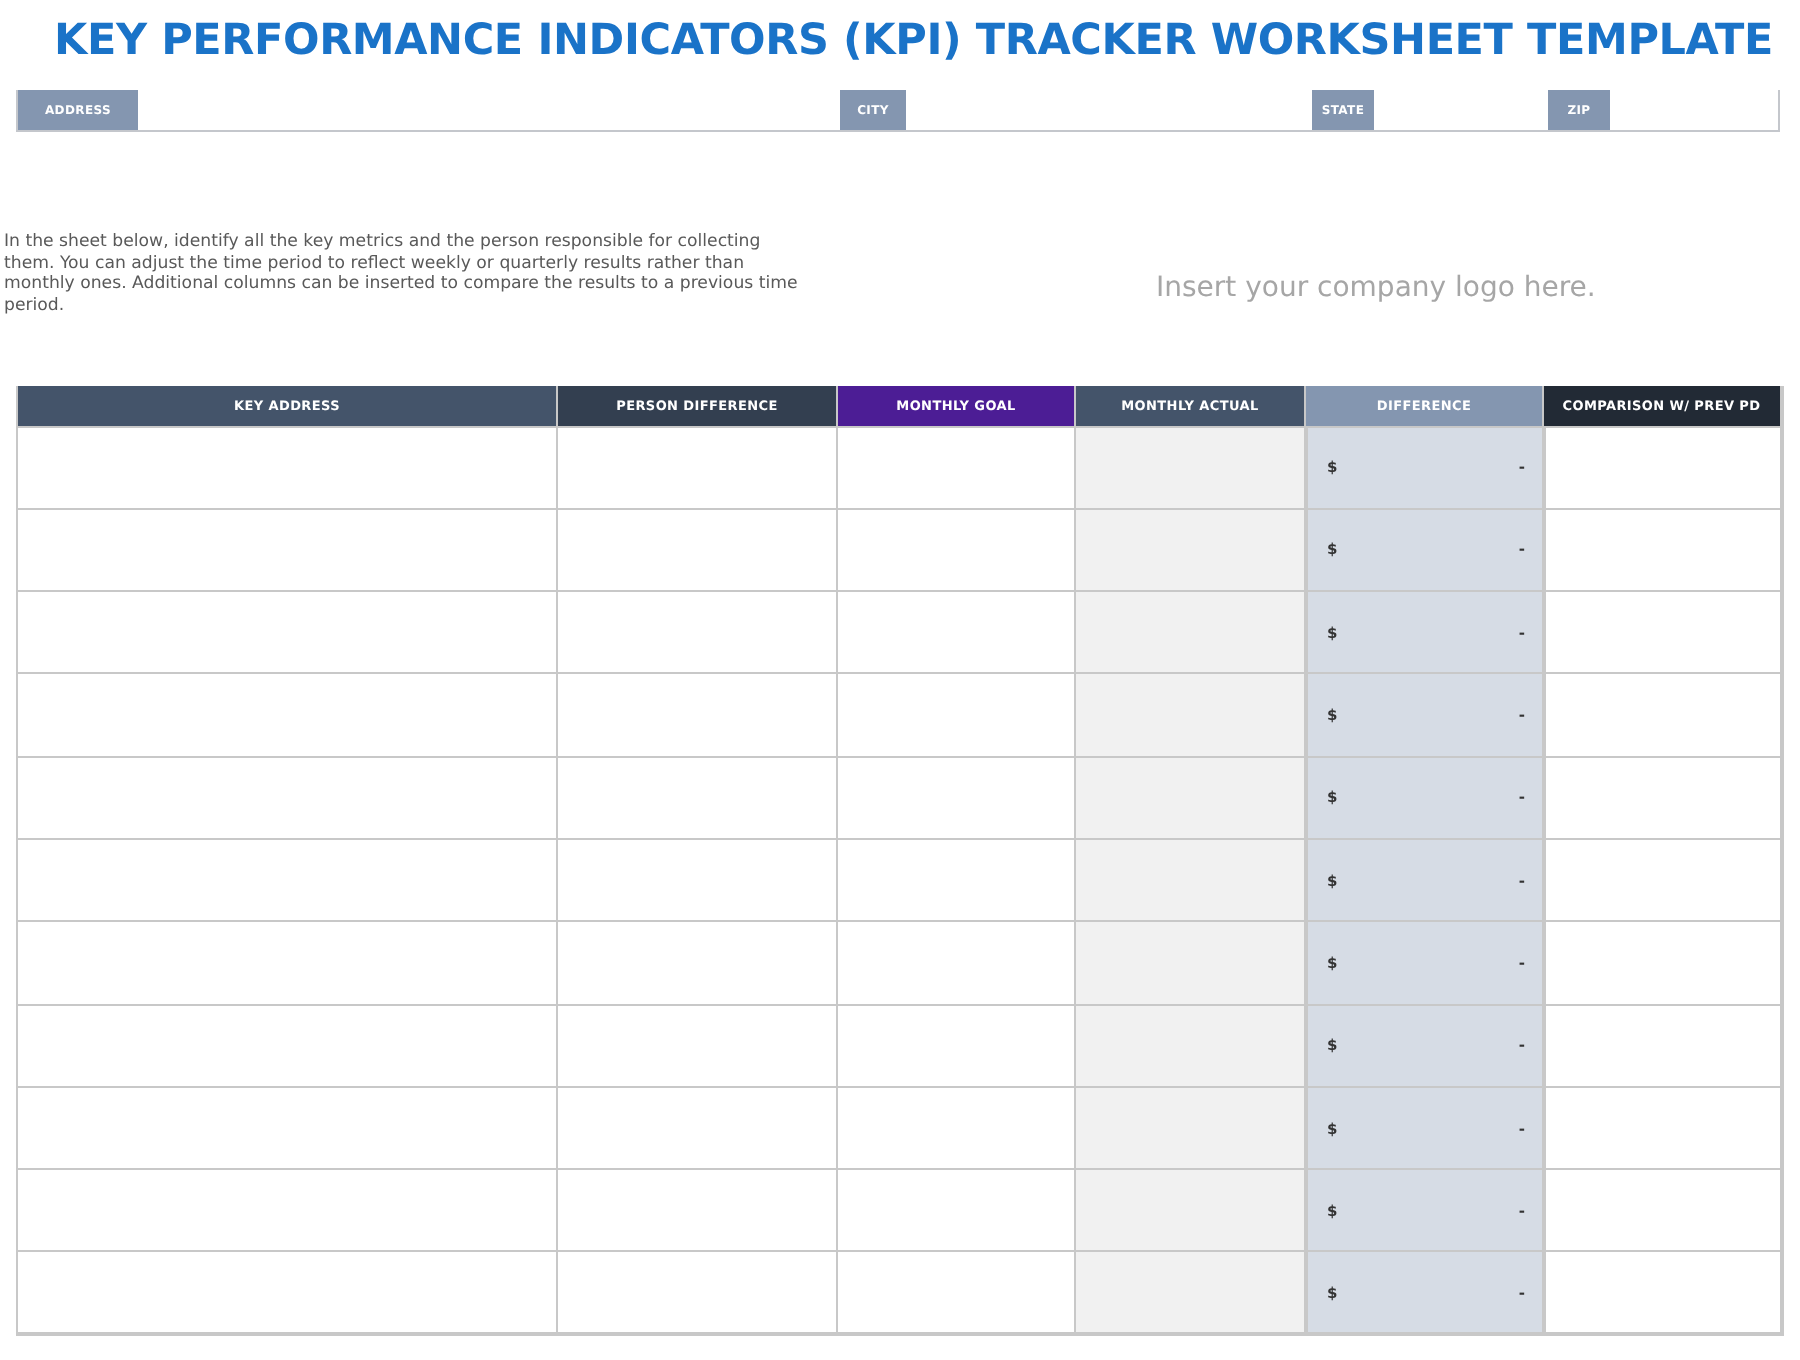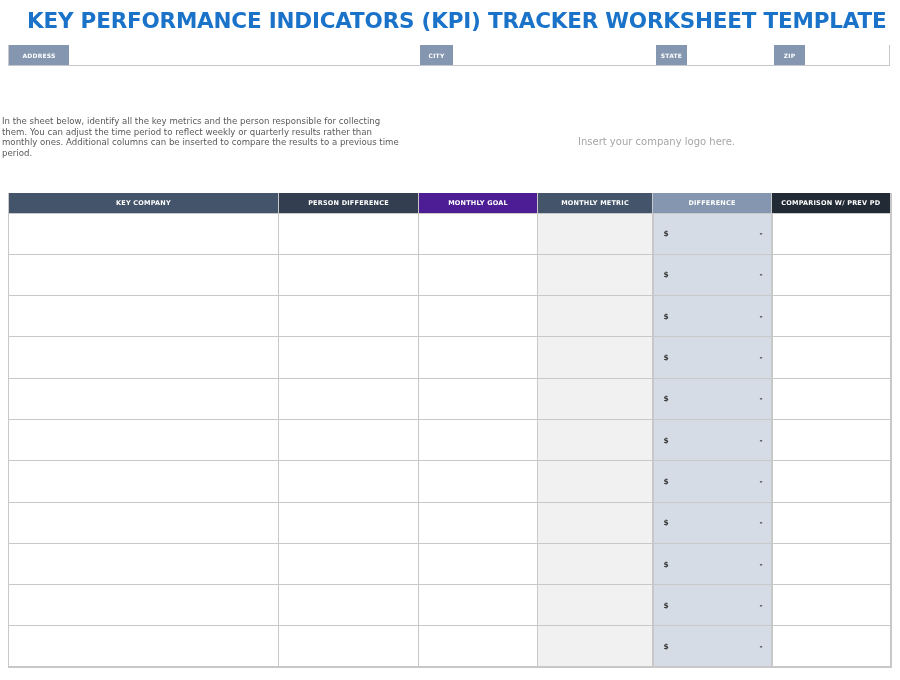--- a/index.html
+++ b/index.html
@@ -24,21 +24,21 @@
       display: flex; align-items: center; justify-content: center; letter-spacing: 0.2px;
     }
     .addr-field { background: #ffffff; }
 
     .instructions {
       position: absolute; left: 2px; top: 116px; width: 405px;
       font-size: 8.6px; line-height: 10.6px; color: #595959;
     }
     .logo-placeholder {
       position: absolute; left: 578px; top: 136px;
-      font-size: 10px; color: #a6a6a6;
+      font-size: 14px; color: #a6a6a6;
     }
 
     .kpi-table {
       position: absolute; left: 8px; top: 193px; width: 882px;
       border-collapse: collapse; table-layout: fixed;
       border-bottom: 2px solid #c8c8c8; border-right: 2px solid #c8c8c8;
     }
     .kpi-table th {
       height: 20px; color: #ffffff; font-size: 6.5px; font-weight: bold;
       text-align: center; vertical-align: middle; letter-spacing: 0.2px;
@@ -83,24 +83,24 @@
   <colgroup>
     <col style="width:270px">
     <col style="width:140px">
     <col style="width:119px">
     <col style="width:115px">
     <col style="width:119px">
     <col style="width:119px">
   </colgroup>
   <thead>
     <tr>
-      <th class="th-metric">KEY COMPANY</th>
+      <th class="th-metric">KEY ADDRESS</th>
       <th class="th-person">PERSON DIFFERENCE</th>
       <th class="th-goal">MONTHLY GOAL</th>
-      <th class="th-actual">MONTHLY METRIC</th>
+      <th class="th-actual">MONTHLY ACTUAL</th>
       <th class="th-diff">DIFFERENCE</th>
       <th class="th-comp">COMPARISON W/ PREV PD</th>
     </tr>
   </thead>
   <tbody id="kpi-body">
   <tr>
     <td></td>
     <td></td>
     <td></td>
     <td class="td-actual"></td>

